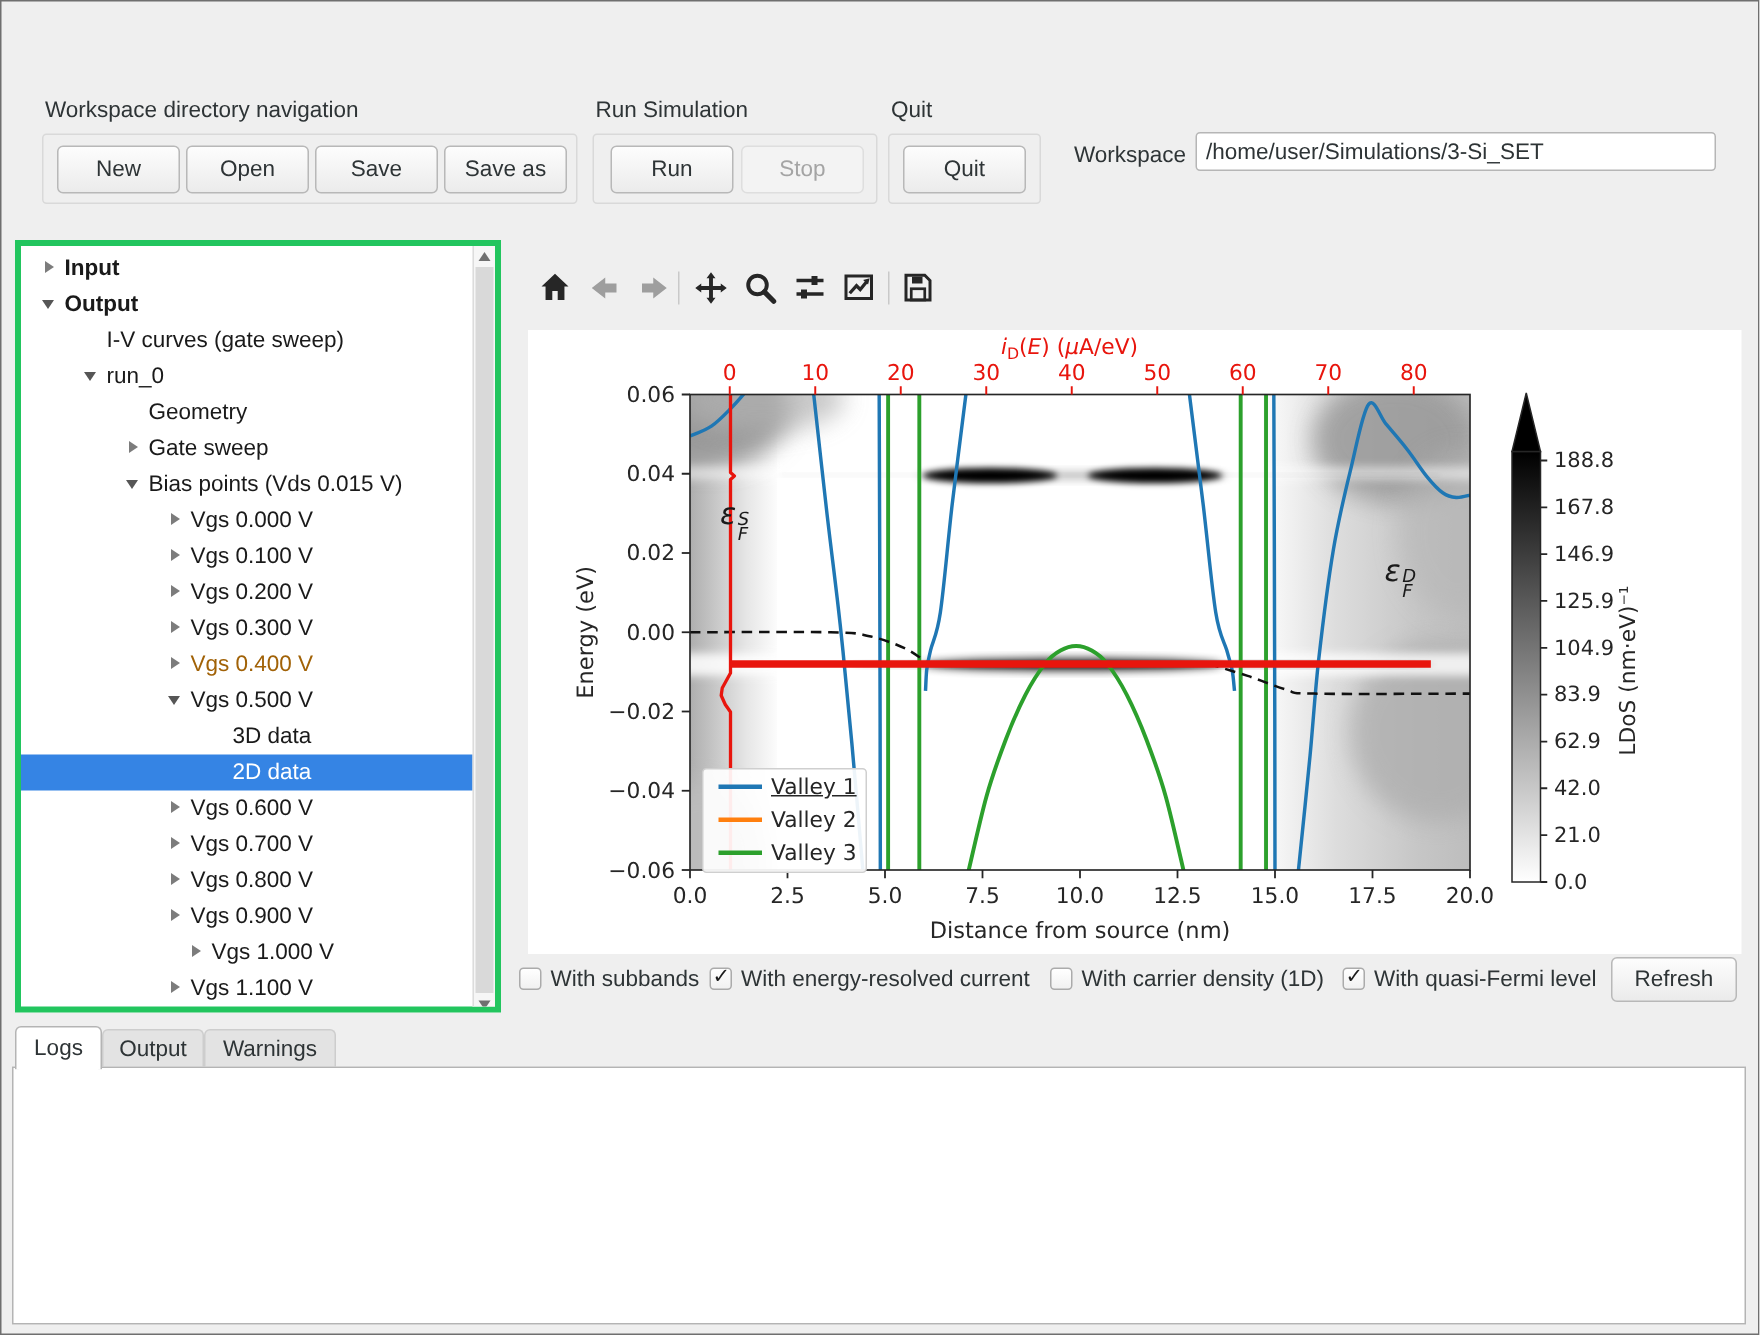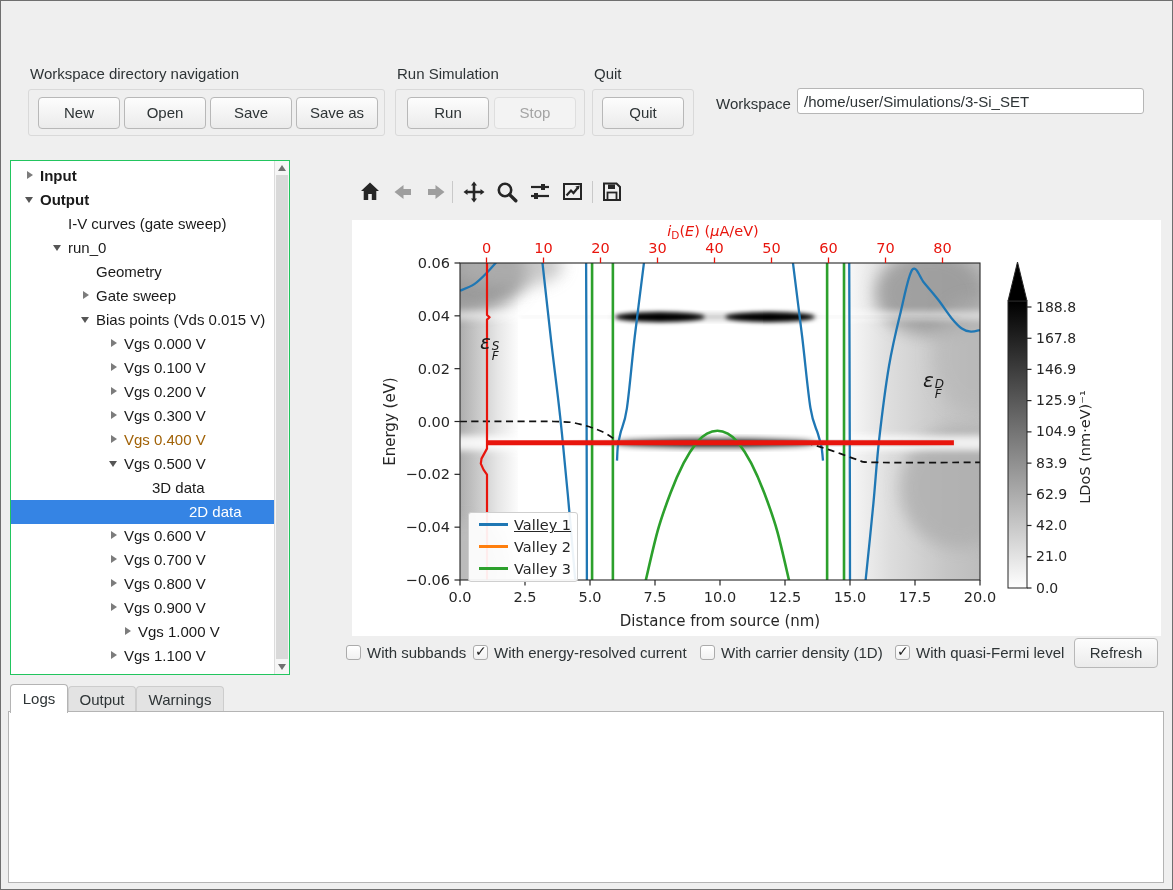--- a/index.html
+++ b/index.html
@@ -9,22 +9,22 @@
   .titlebar{position:absolute;left:0;top:0;width:1173px;height:38px;
             background:linear-gradient(#f7f7f7,#ededed);border-bottom:1px solid #cdcdcd;
             border-top:1px solid #2b2b2b;}
   .title{position:absolute;left:0;right:0;top:9px;text-align:center;font-size:15px;
          font-weight:bold;color:#2e3436;}
   .close{position:absolute;right:14px;top:6px;font-size:20px;color:#2e3436;cursor:default;}
   .ws-label{position:absolute;left:716px;top:95px;font-size:15px;color:#2e3436;}
   .ws-entry{position:absolute;left:797px;top:88px;width:347px;height:26px;background:#fff;
             border:1px solid #b6b6b6;border-radius:3px;font-size:15px;color:#2e3436;
             line-height:26px;padding-left:6px;box-sizing:border-box;white-space:nowrap;overflow:hidden;}
-  #tree{position:absolute;left:10px;top:160px;width:280px;height:515px;background:#fff;
-        border:1px solid #22c55e;box-sizing:border-box;overflow:hidden;}
+  #tree{position:absolute;left:10px;top:160px;width:324px;height:515px;background:#fff;
+        border:4px solid #22c55e;box-sizing:border-box;overflow:hidden;}
   #tree-scroll{position:absolute;right:0;top:0;width:14px;height:513px;background:#f6f6f6;
                border-left:1px solid #dcdcdc;}
   .sb-thumb{position:absolute;left:1px;top:14px;width:12px;height:484px;background:#d9d9d9;}
   .sb-up,.sb-down{position:absolute;left:3px;width:0;height:0;}
   .sb-up{top:4px;border-left:4px solid transparent;border-right:4px solid transparent;border-bottom:6px solid #707070;}
   .sb-down{bottom:4px;border-left:4px solid transparent;border-right:4px solid transparent;border-top:6px solid #707070;}
   #figure{position:absolute;left:352px;top:220px;width:809px;height:416px;background:#fff;}
   #legend{position:absolute;left:116px;top:292px;width:108px;height:68px;background:rgba(255,255,255,0.92);
           border:1px solid #cfcfcf;border-radius:3px;}
   .leg-line{position:absolute;left:10px;width:29px;height:3px;}
@@ -96,21 +96,21 @@
         </div>
         <div style="position: absolute; left: 0px; top: 291px; width: 304px; height: 24px;">
           <span style="position: absolute; left: 98px; top: 9px; width: 0px; height: 0px; border-top: 6px solid rgb(86, 86, 86); border-left: 4.5px solid transparent; border-right: 4.5px solid transparent;"></span>
           <span style="position: absolute; left: 113px; top: 3px; font-size: 15px; white-space: nowrap; color: rgb(26, 26, 26);">Vgs 0.500 V</span>
         </div>
         <div style="position: absolute; left: 0px; top: 315px; width: 304px; height: 24px;">
           <span style="position: absolute; left: 141px; top: 3px; font-size: 15px; white-space: nowrap; color: rgb(26, 26, 26);">3D data</span>
         </div>
         <div style="position: absolute; left: 0px; top: 339px; width: 304px; height: 24px; background: rgb(53, 132, 228);"></div>
         <div style="position: absolute; left: 0px; top: 339px; width: 304px; height: 24px;">
-          <span style="position: absolute; left: 141px; top: 3px; font-size: 15px; white-space: nowrap; color: rgb(255, 255, 255); margin-left: 37px;">2D data</span>
+          <span style="position: absolute; left: 141px; top: 3px; font-size: 15px; white-space: nowrap; color: rgb(255, 255, 255);">2D data</span>
         </div>
         <div style="position: absolute; left: 0px; top: 363px; width: 304px; height: 24px;">
           <span style="position: absolute; left: 100px; top: 7px; width: 0px; height: 0px; border-left: 6px solid rgb(124, 124, 124); border-top: 4.5px solid transparent; border-bottom: 4.5px solid transparent;"></span>
           <span style="position: absolute; left: 113px; top: 3px; font-size: 15px; white-space: nowrap; color: rgb(26, 26, 26);">Vgs 0.600 V</span>
         </div>
         <div style="position: absolute; left: 0px; top: 387px; width: 304px; height: 24px;">
           <span style="position: absolute; left: 100px; top: 7px; width: 0px; height: 0px; border-left: 6px solid rgb(124, 124, 124); border-top: 4.5px solid transparent; border-bottom: 4.5px solid transparent;"></span>
           <span style="position: absolute; left: 113px; top: 3px; font-size: 15px; white-space: nowrap; color: rgb(26, 26, 26);">Vgs 0.700 V</span>
         </div>
         <div style="position: absolute; left: 0px; top: 411px; width: 304px; height: 24px;">

